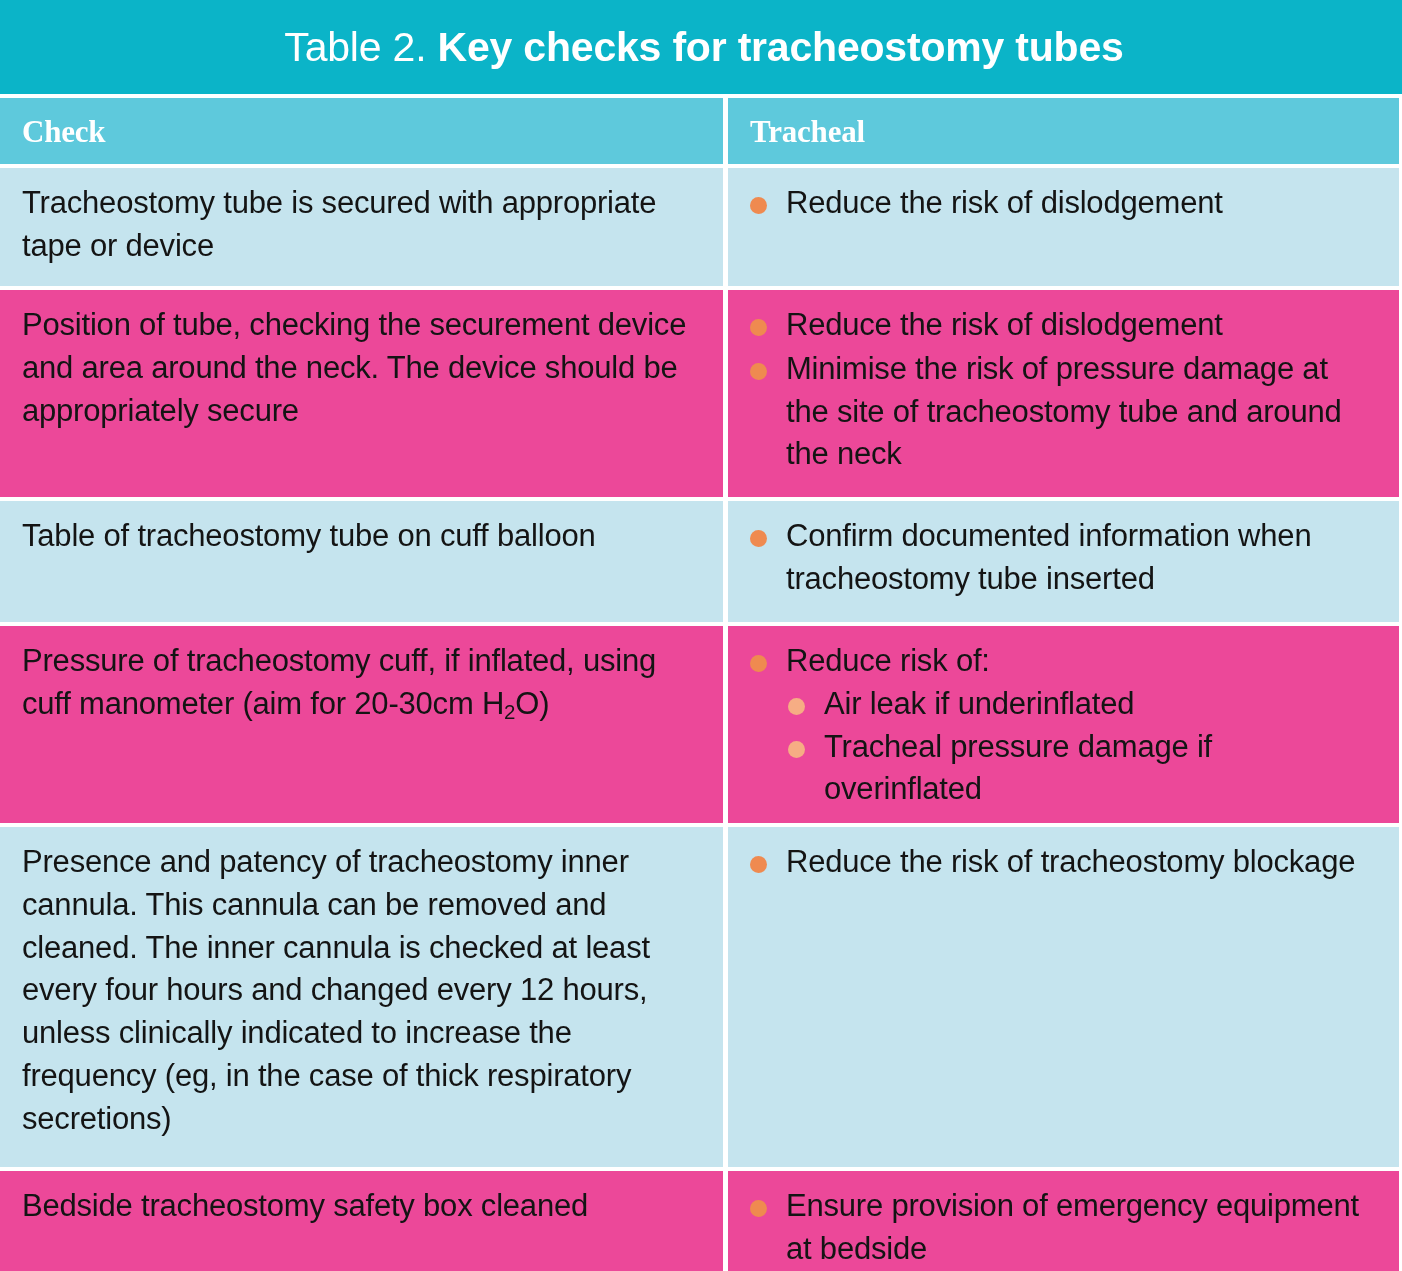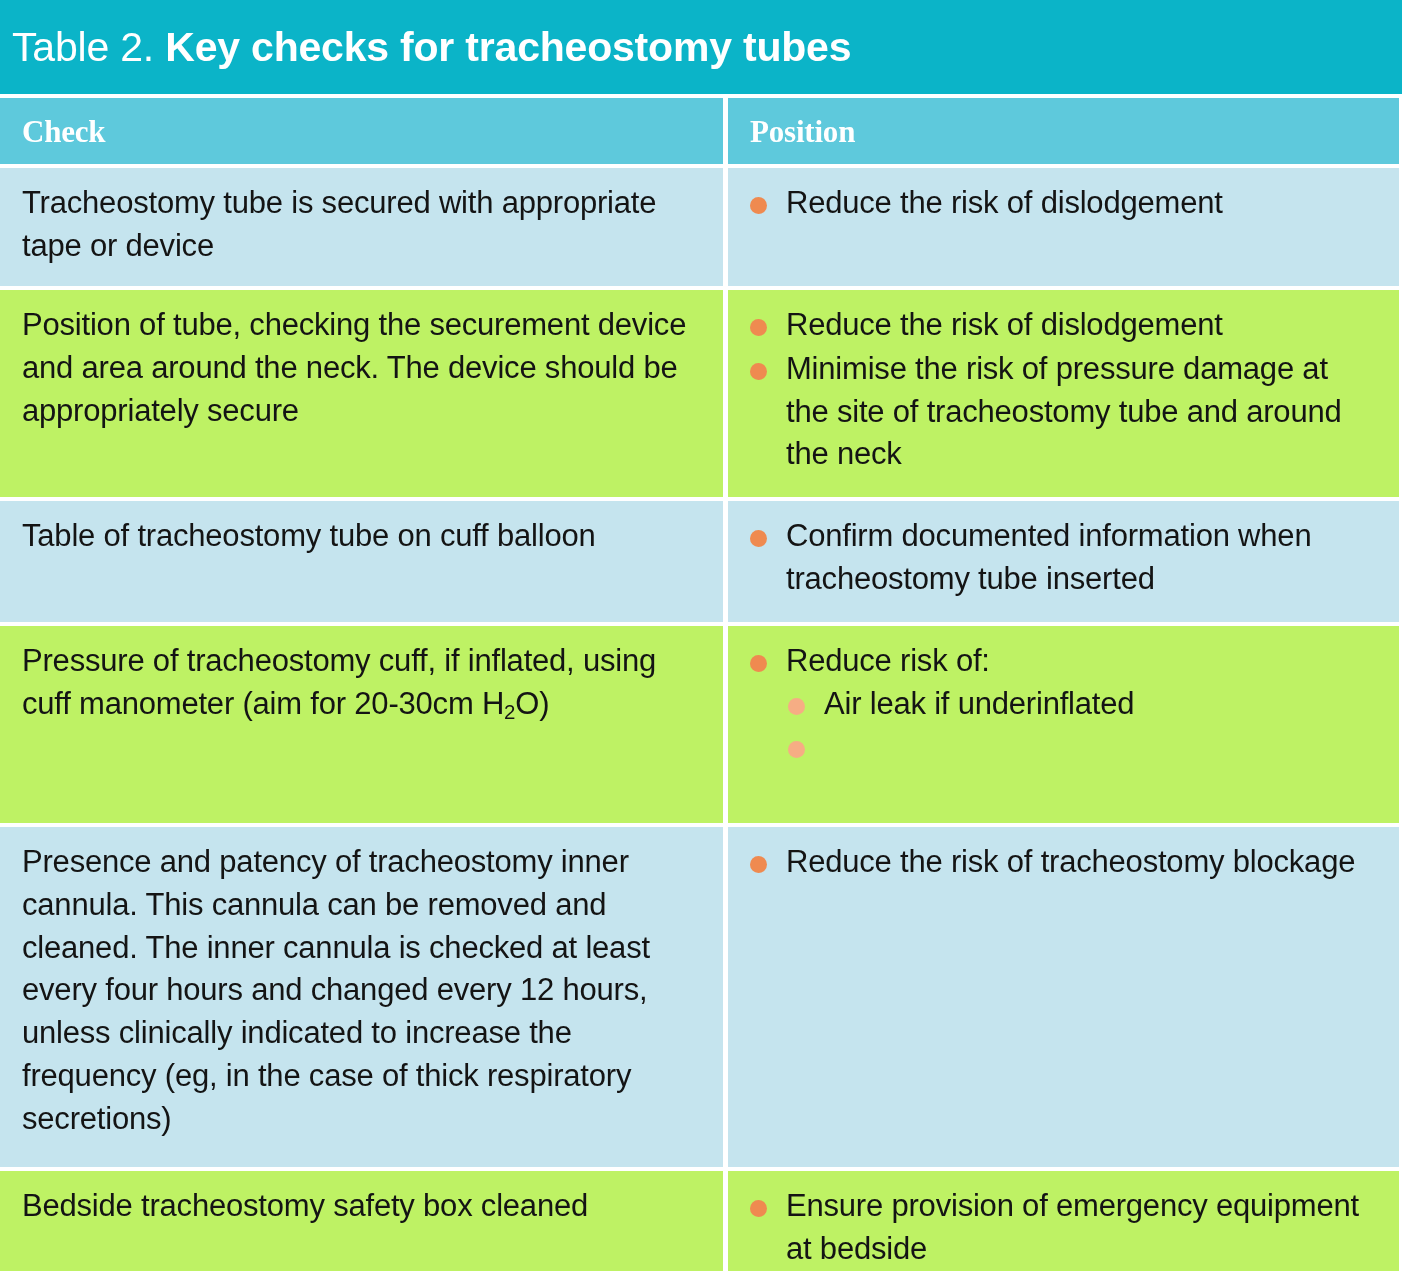--- a/index.html
+++ b/index.html
@@ -23,22 +23,23 @@
     flex-direction: column;
   }
 
   
   .title-bar {
     background: #0bb4c8;
     height: 94px;
     flex: 0 0 94px;
     display: flex;
     align-items: center;
-    padding: 0 0 0 12px;
-    box-sizing: border-box;
+    padding: 0 0 0 6px;
+    box-sizing: border-box;
+    justify-content: center;
   }
   .title-text {
     color: #ffffff;
     font-size: 41px;
     line-height: 1;
     white-space: nowrap;
     letter-spacing: -0.2px;
   }
   .title-prefix {
     font-weight: 300;
@@ -84,21 +85,21 @@
     box-sizing: border-box;
   }
   .cell {
     box-sizing: border-box;
     padding: 14px 27px 14px 22px;
   }
   .cell.col-check { width: 723px; }
   .cell.col-rationale { width: 671px; margin-left: 5px; padding-left: 20px; }
 
   .row.shade-dark .cell { background: #c5e4ee; }
-  .row.shade-light .cell { background: #bef264; }
+  .row.shade-light .cell { background: #ec4899; }
 
   
   .row.r0 { height: 118px; }
   .row.r1 { height: 207px; }
   .row.r2 { height: 121px; }
   .row.r3 { height: 197px; }
   .row.r4 { height: 340px; }
   .row.r5 { height: 113px; }
 
   .check-text {
@@ -172,21 +173,21 @@
       <span class="title-prefix">Table 2.</span>
       <span class="title-main">Key checks for tracheostomy tubes</span>
     </div>
   </div>
 
   <div class="head-row">
     <div class="head-cell col-check">
       <span class="head-label">Check</span>
     </div>
     <div class="head-cell col-rationale">
-      <span class="head-label">Position</span>
+      <span class="head-label">Tracheal</span>
     </div>
   </div>
 
   <div class="body" id="table-body">
       <div class="row r0 shade-dark">
         <div class="cell col-check">
           <div class="check-text">Tracheostomy tube is secured with appropriate tape or device</div>
         </div>
         <div class="cell col-rationale">
           <ul class="bullets">
@@ -216,21 +217,21 @@
         </div>
       </div>
       <div class="row r3 shade-light">
         <div class="cell col-check">
           <div class="check-text">Pressure of tracheostomy cuff, if inflated, using cuff manometer (aim for 20-30cm H<sub>2</sub>O)</div>
         </div>
         <div class="cell col-rationale">
           <ul class="bullets">
             <li class="bullet"><span class="dot"></span><span>Reduce risk of:</span><ul class="sub-bullets">
                 <li class="sub-bullet"><span class="dot-sub"></span><span>Air leak if underinflated</span></li>
-                <li class="sub-bullet"><span class="dot-sub"></span></li>
+                <li class="sub-bullet"><span class="dot-sub"></span><span>Tracheal pressure damage if overinflated</span></li>
               </ul></li>
           </ul>
         </div>
       </div>
       <div class="row r4 shade-dark">
         <div class="cell col-check">
           <div class="check-text">Presence and patency of tracheostomy inner cannula. This cannula can be removed and cleaned. The inner cannula is checked at least every four hours and changed every 12 hours, unless clinically indicated to increase the frequency (eg, in the case of thick respiratory secretions)</div>
         </div>
         <div class="cell col-rationale">
           <ul class="bullets">

